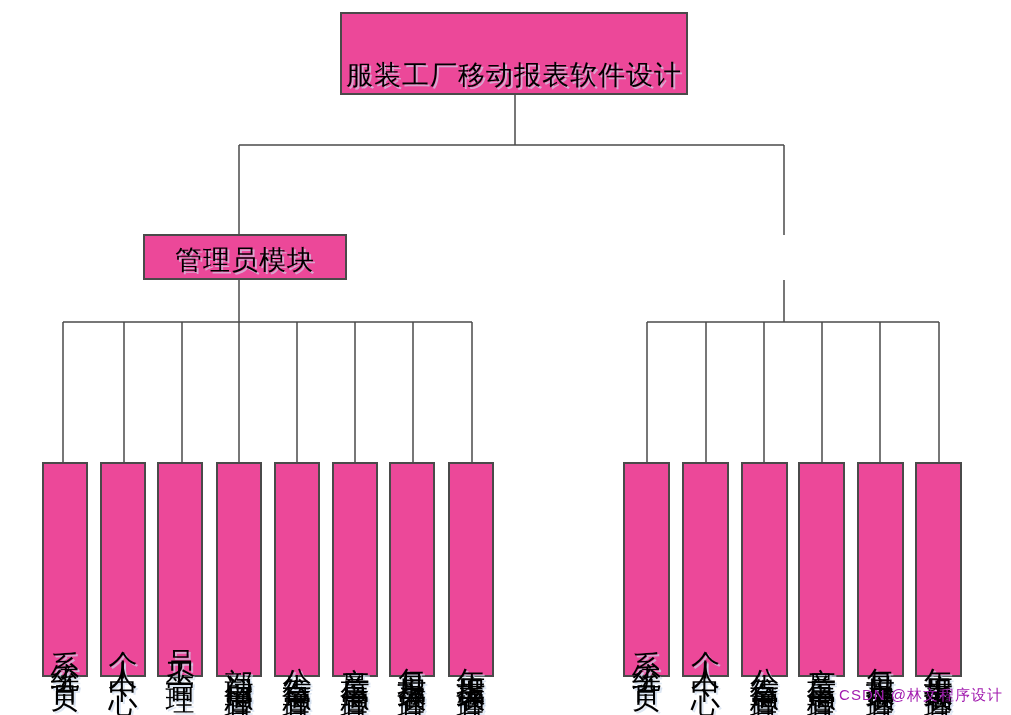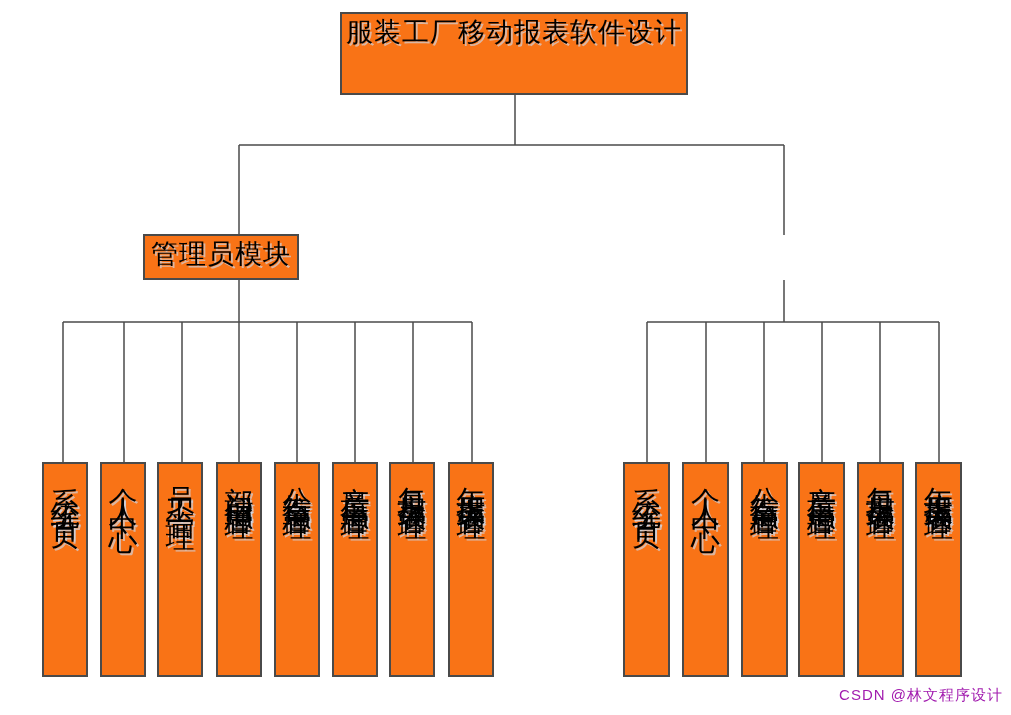--- a/index.html
+++ b/index.html
@@ -8,22 +8,22 @@
     width:1011px;height:715px;
     background:#ffffff;
     font-family:"Liberation Sans","DejaVu Sans",sans-serif;
     overflow:hidden;
   }
   #connectors{position:absolute;left:0;top:0;width:1011px;height:715px;}
   .node{
     position:absolute;
     box-sizing:border-box;
     border:2px solid #4a4a4a;
-    background:#f97316;
-    display:flex;align-items:flex-start;justify-content:center;
+    background:#ec4899;
+    display:flex;align-items:flex-end;justify-content:center;
     color:#000;
   }
   .hlabel{
     font-size:27px;
     letter-spacing:1px;
     white-space:nowrap;
     text-shadow:2px 2px 0 rgba(205,218,236,0.65);
   }
   .leaf{width:46px;top:462px;height:215px;}
   .vtext{
@@ -77,21 +77,21 @@
       <path d="M822,322 V462"></path>
       <path d="M880,322 V462"></path>
       <path d="M939,322 V462"></path>
     </g>
   </svg>
 
   <div class="node" style="left:340px;top:12px;width:348px;height:83px;">
     <span class="hlabel">服装工厂移动报表软件设计</span>
   </div>
 
-  <div class="node" style="left:143px;top:234px;width:156px;height:46px;">
+  <div class="node" style="left:143px;top:234px;width:204px;height:46px;">
     <span class="hlabel">管理员模块</span>
   </div>
 
   <div class="node leaf" style="left:42px;">
     <span class="vtext sp4">系统首页</span>
   </div>
   <div class="node leaf" style="left:100px;">
     <span class="vtext sp4">个人中心</span>
   </div>
   <div class="node leaf" style="left:157px;">

